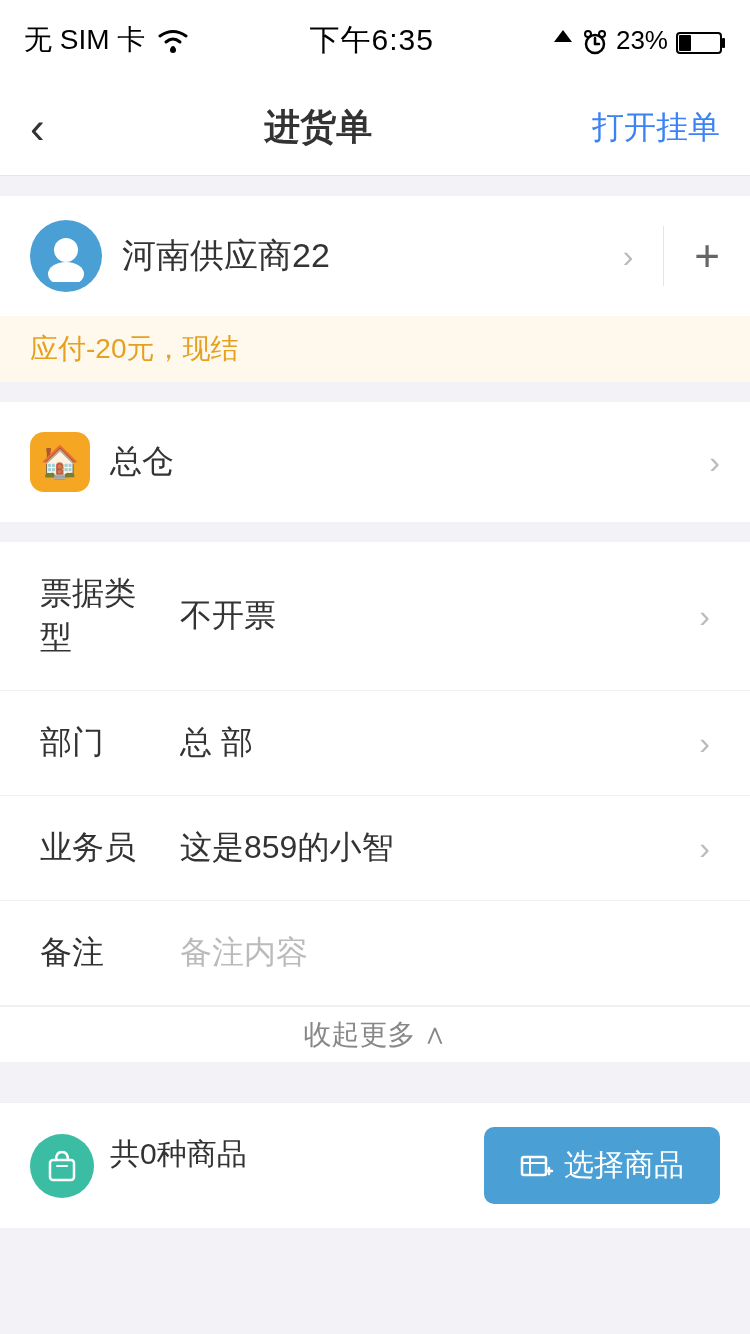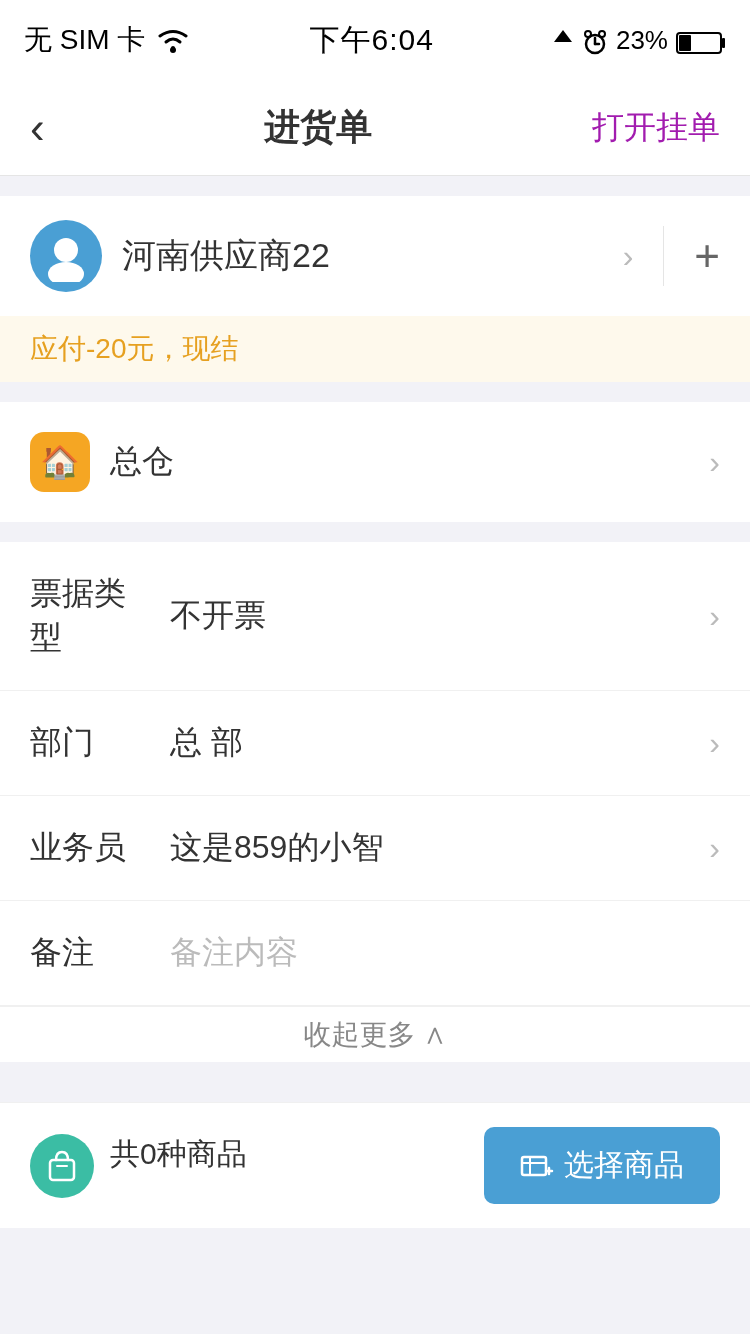--- a/index.html
+++ b/index.html
@@ -35,21 +35,21 @@
       height: 96px;
       background: #fff;
       display: flex;
       align-items: center;
       justify-content: space-between;
       padding: 0 30px;
       border-bottom: 1px solid #e5e5e5;
     }
     .nav-back { font-size: 44px; color: #333; cursor: pointer; }
     .nav-title { font-size: 36px; font-weight: 600; color: #333; }
-    .nav-action { font-size: 32px; color: #a21caf; }
+    .nav-action { font-size: 32px; color: #3b82f6; }
 
     
     .section-gap { height: 20px; background: #f2f2f7; }
 
     
     .card-section {
       background: #a21caf;
       margin: 0;
     }
 
@@ -129,21 +129,21 @@
     .row-label {
       font-size: 32px;
       color: #333;
       flex: 1;
     }
 
     
     .form-row {
       display: flex;
       align-items: center;
-      padding: 30px 30px;
+      padding: 30px 40px;
       background: #fff;
       border-bottom: 1px solid #f0f0f0;
       min-height: 100px;
     }
     .form-row:last-child { border-bottom: none; }
     .form-label {
       font-size: 32px;
       color: #333;
       width: 120px;
       flex-shrink: 0;
@@ -218,21 +218,21 @@
 <div class="status-bar">
   <div class="status-left">
     <span>无 SIM 卡</span>
     <svg width="36" height="28" viewBox="0 0 36 28">
       <path d="M18 22 L18 22" stroke="#000" stroke-width="4" stroke-linecap="round"></path>
       <path d="M11 16 Q18 10 25 16" stroke="#000" stroke-width="3" fill="none" stroke-linecap="round"></path>
       <path d="M5 10 Q18 1 31 10" stroke="#000" stroke-width="3" fill="none" stroke-linecap="round"></path>
       <circle cx="18" cy="24" r="3" fill="#000"></circle>
     </svg>
   </div>
-  <div class="status-center">下午6:04</div>
+  <div class="status-center">下午6:35</div>
   <div class="status-right">
     <svg width="22" height="28" viewBox="0 0 22 28">
       <path d="M11 2 L20 14 L2 14 Z" fill="#000"></path>
     </svg>
     <svg width="26" height="28" viewBox="0 0 26 28">
       <circle cx="13" cy="16" r="9" stroke="#000" stroke-width="2.5" fill="none"></circle>
       <line x1="13" y1="16" x2="13" y2="10" stroke="#000" stroke-width="2.5" stroke-linecap="round"></line>
       <line x1="13" y1="16" x2="17" y2="16" stroke="#000" stroke-width="2.5" stroke-linecap="round"></line>
       <circle cx="6" cy="6" r="3" stroke="#000" stroke-width="2" fill="none"></circle>
       <circle cx="20" cy="6" r="3" stroke="#000" stroke-width="2" fill="none"></circle>

